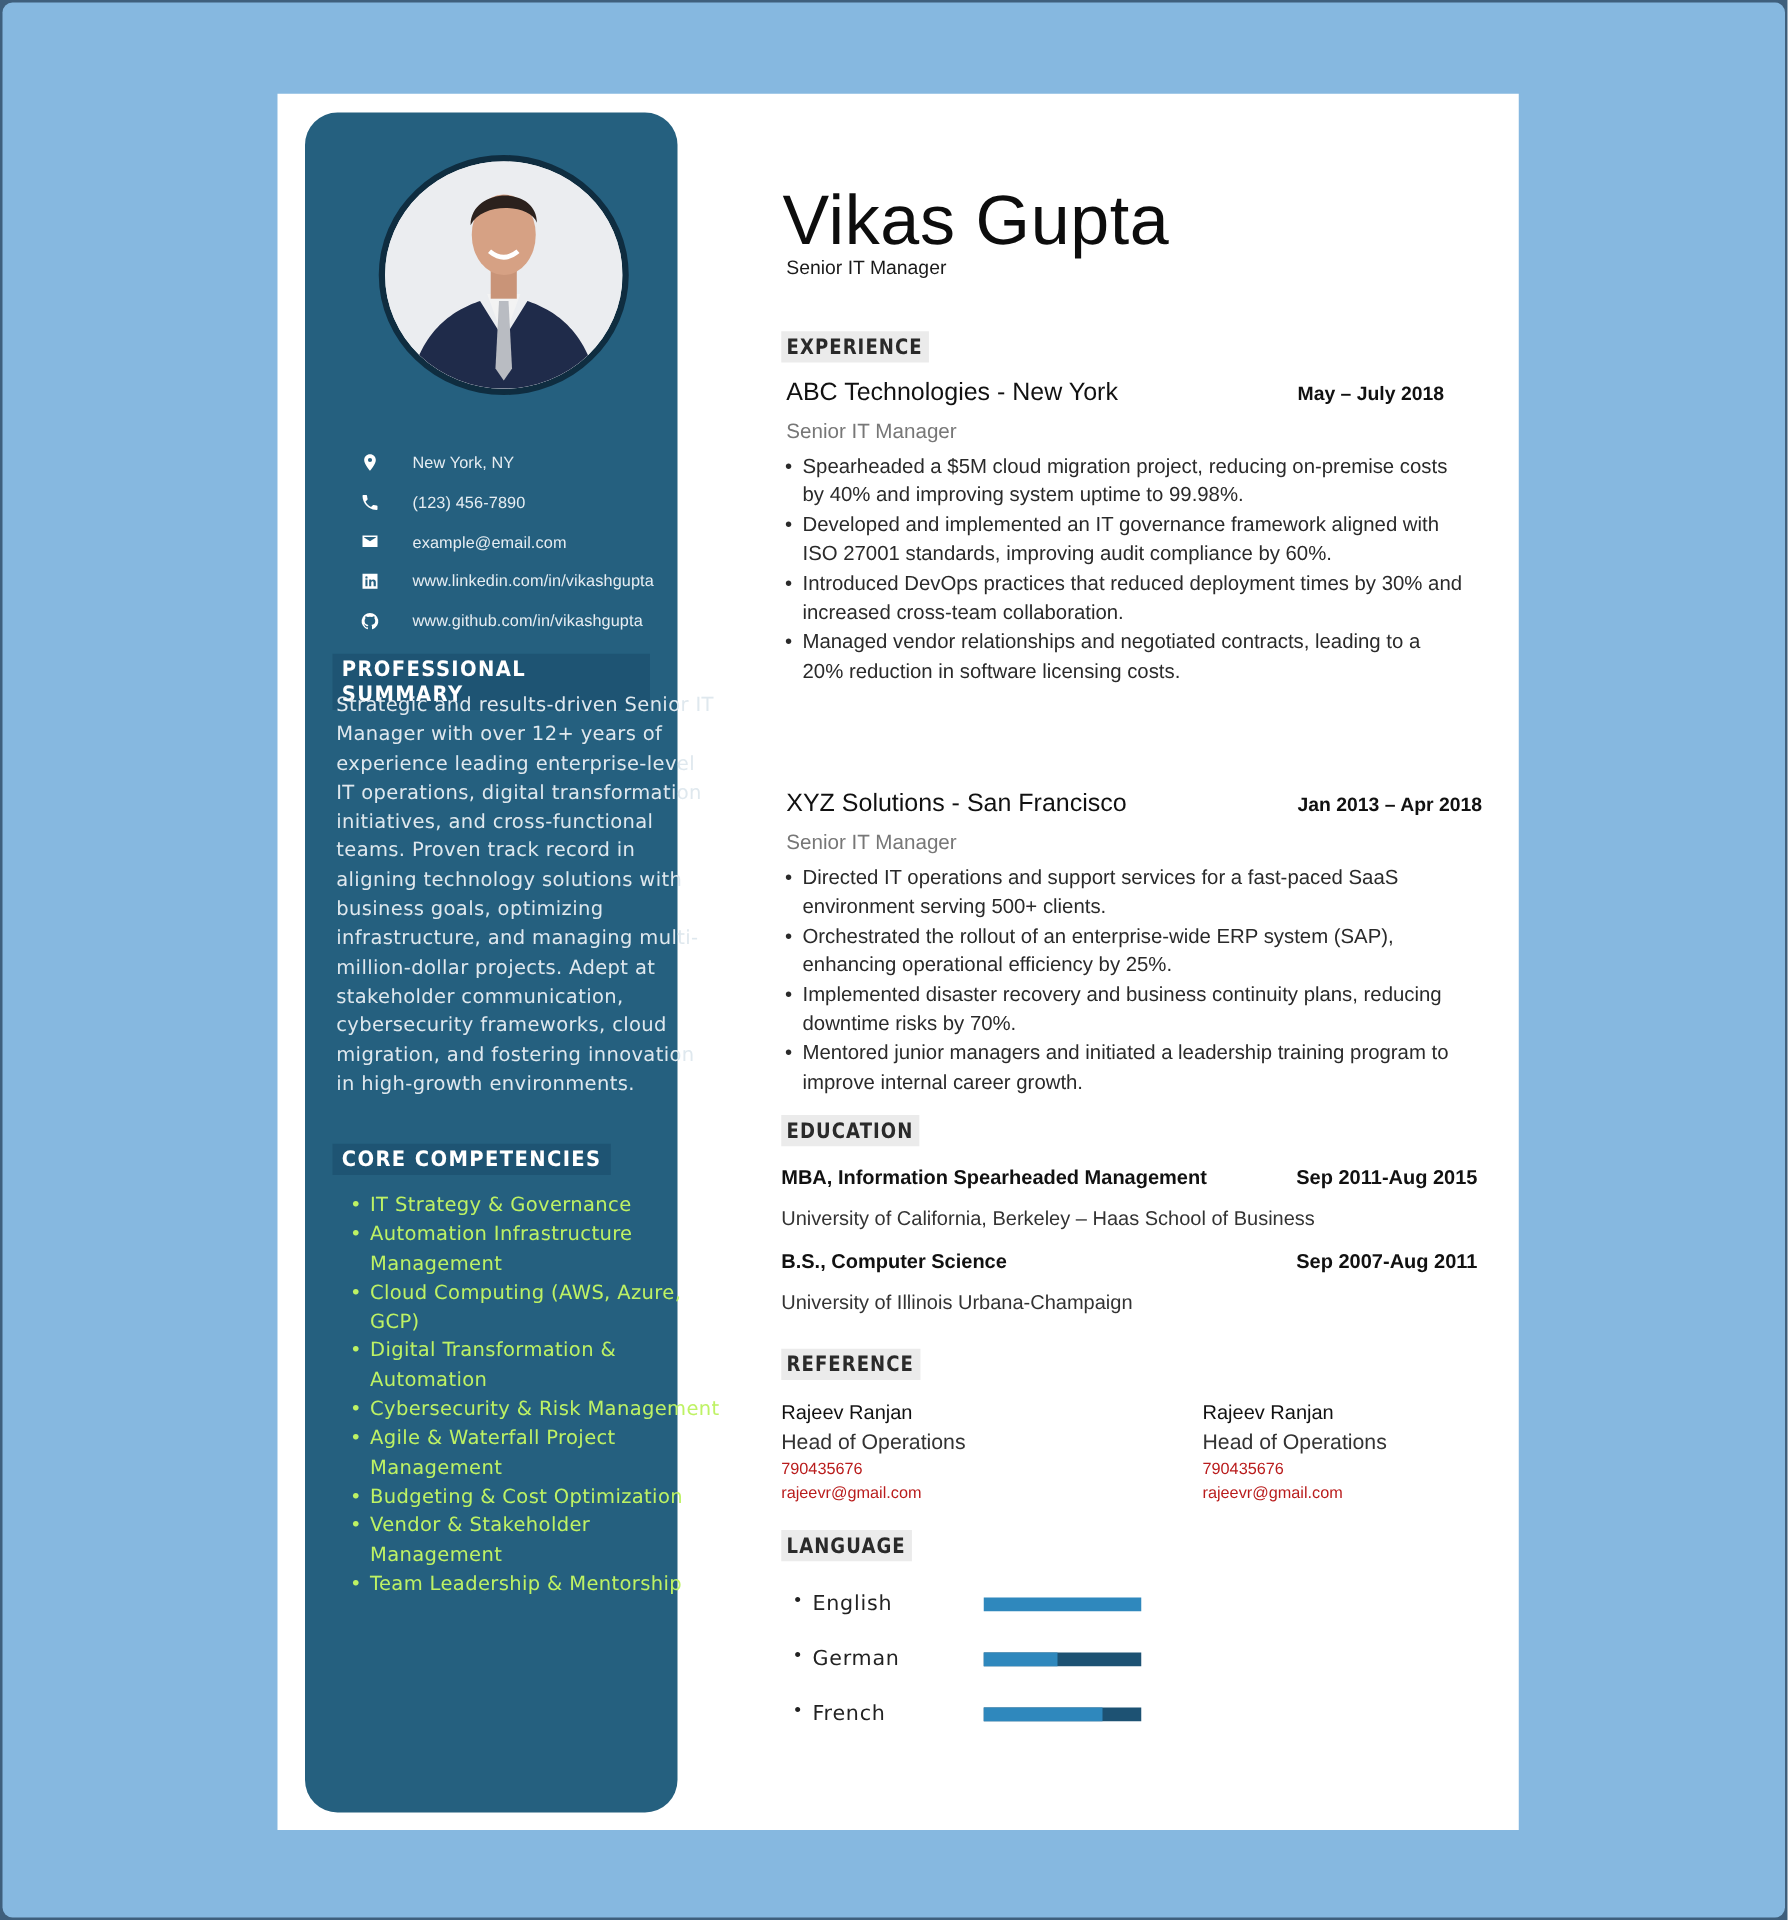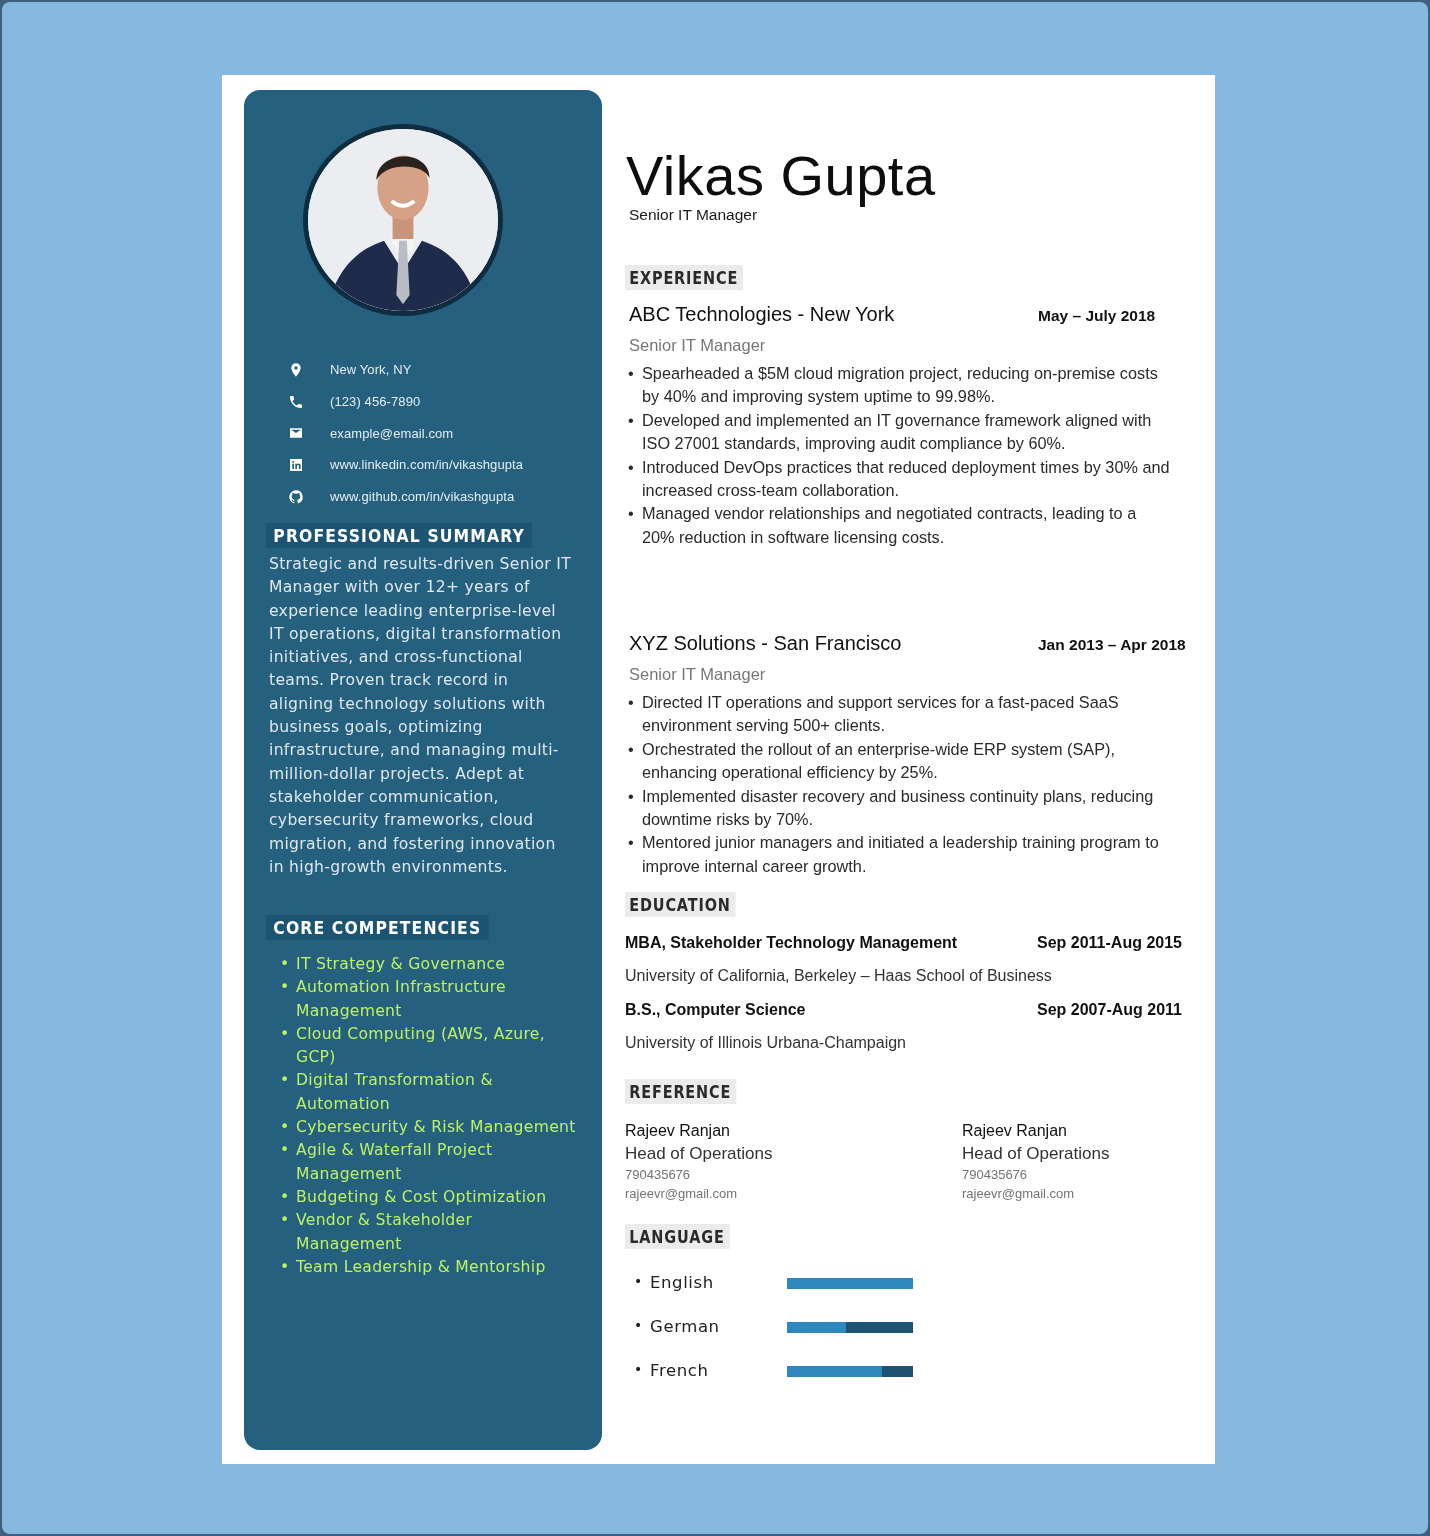--- a/index.html
+++ b/index.html
@@ -11,22 +11,22 @@
   }
   .frame {
     position: absolute; left: 2px; top: 2px; width: 1426px; height: 1532px;
     background: #86b8e0; border-radius: 8px;
   }
   .page {
     position: absolute; left: 220px; top: 73px; width: 993px; height: 1389px;
     background: #ffffff;
   }
   .sidebar {
-    position: absolute; left: 22px; top: 15px; width: 358px; height: 1360px;
-    background: #25607f; border-radius: 16px; color: #e8eef3;
+    position: absolute; left: 22px; top: 15px; width: 298px; height: 1360px;
+    background: #25607f; border-radius: 26px; color: #e8eef3;
   }
   .photo {
     position: absolute; left: 59px; top: 34px; width: 200px; height: 192px;
     border-radius: 50%; background: #eceef1; border: 5px solid #0f2d40; overflow: hidden;
   }
   .photo svg { width: 100%; height: 100%; display: block; }
   .contacts { position: absolute; left: 40px; top: 264px; }
   .contact-row { display: flex; align-items: center; height: 31.7px; }
   .contact-icon { width: 24px; height: 18px; display: flex; justify-content: center; align-items: center; margin-right: 22px; }
   .contact-icon svg { width: 16px; height: 16px; fill: #ffffff; }
@@ -69,21 +69,21 @@
   .bullets li {
     position: relative; padding-left: 14px; font-size: 16.3px; line-height: 23.4px; color: #2a2a2a;
   }
   .bullets li::before { content: "•"; position: absolute; left: 0; top: 0; }
   .edu-degree { position: absolute; left: 3px; font-size: 16px; font-weight: bold; color: #111; }
   .edu-date { position: absolute; left: 415px; font-size: 16px; font-weight: bold; color: #111; text-align: center; }
   .edu-school { position: absolute; left: 3px; font-size: 16px; color: #333; }
   .ref { position: absolute; width: 250px; }
   .ref-name { font-size: 16px; color: #111; line-height: 23px; }
   .ref-role { font-size: 17px; color: #333; line-height: 23px; }
-  .ref-small { font-size: 13px; color: #737373; line-height: 19px; }
+  .ref-small { font-size: 13px; color: #b91c1c; line-height: 19px; }
   .lang-row { position: absolute; left: 12px; width: 300px; height: 24px; }
   .lang-name {
     position: absolute; left: 0; top: 0; font-family: "DejaVu Sans", sans-serif;
     font-size: 16.5px; color: #222; letter-spacing: 0.6px; padding-left: 16px;
   }
   .lang-name::before { content: "•"; position: absolute; left: 0; top: 0; font-size: 14px; }
   .lang-bar { position: absolute; left: 153px; top: 5px; width: 126px; height: 11px; background: #1d5273; }
   .lang-fill { height: 100%; background: #2f88bd; }
 </style>
 </head>
@@ -186,21 +186,21 @@
       <div class="job-date" style="top:561px; left:416px;">Jan 2013 – Apr 2018</div>
       <div class="job-role" style="top:590px;">Senior IT Manager</div>
       <ul class="bullets" style="top:616px;">
         <li>Directed IT operations and support services for a fast-paced SaaS environment serving 500+ clients.</li>
         <li>Orchestrated the rollout of an enterprise-wide ERP system (SAP), enhancing operational efficiency by 25%.</li>
         <li>Implemented disaster recovery and business continuity plans, reducing downtime risks by 70%.</li>
         <li>Mentored junior managers and initiated a leadership training program to improve internal career growth.</li>
       </ul>
 
       <div class="sec-heading" style="top:817px;">EDUCATION</div>
-      <div class="edu-degree" style="top:859px;">MBA, Stakeholder Technology Management</div>
+      <div class="edu-degree" style="top:859px;">MBA, Information Spearheaded Management</div>
       <div class="edu-date" style="top:859px;">Sep 2011-Aug 2015</div>
       <div class="edu-school" style="top:892px;">University of California, Berkeley – Haas School of Business</div>
       <div class="edu-degree" style="top:926px;">B.S., Computer Science</div>
       <div class="edu-date" style="top:926px;">Sep 2007-Aug 2011</div>
       <div class="edu-school" style="top:959px;">University of Illinois Urbana-Champaign</div>
 
       <div class="sec-heading" style="top:1004px;">REFERENCE</div>
       <div class="ref" style="left:3px; top:1044px;">
         <div class="ref-name">Rajeev Ranjan</div>
         <div class="ref-role">Head of Operations</div>

